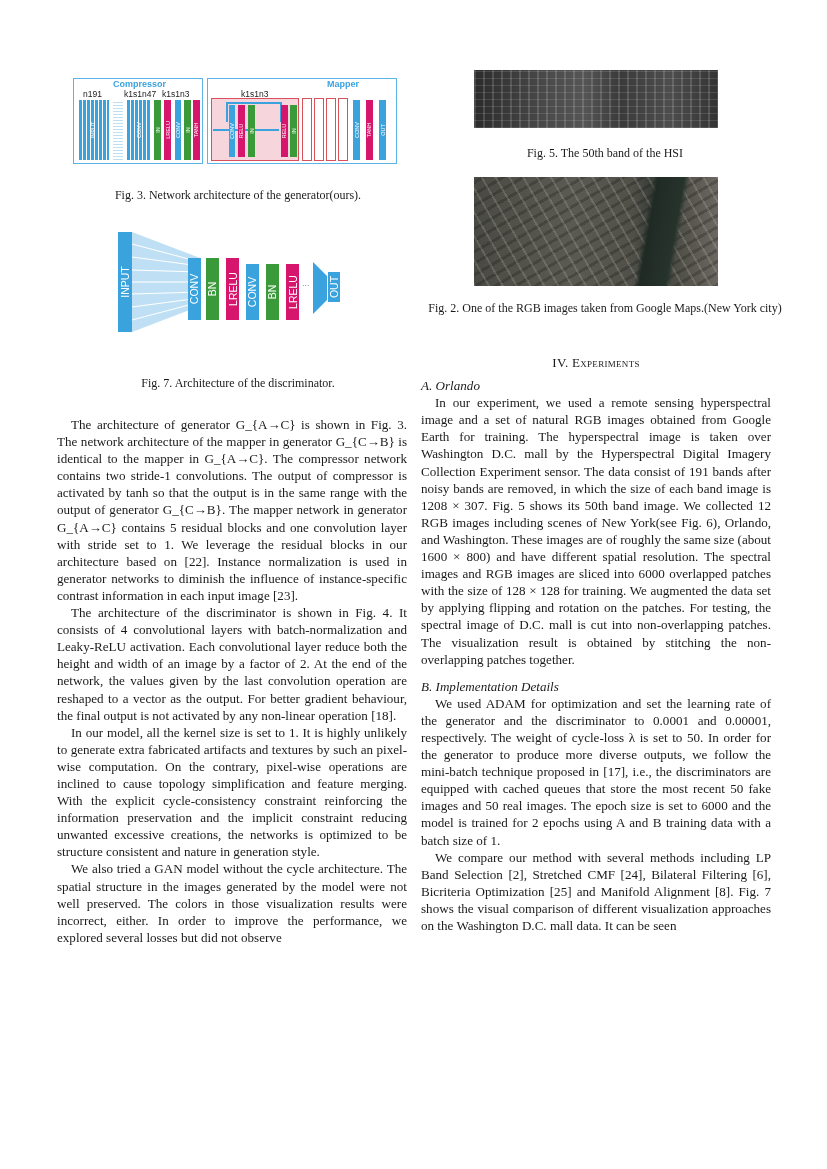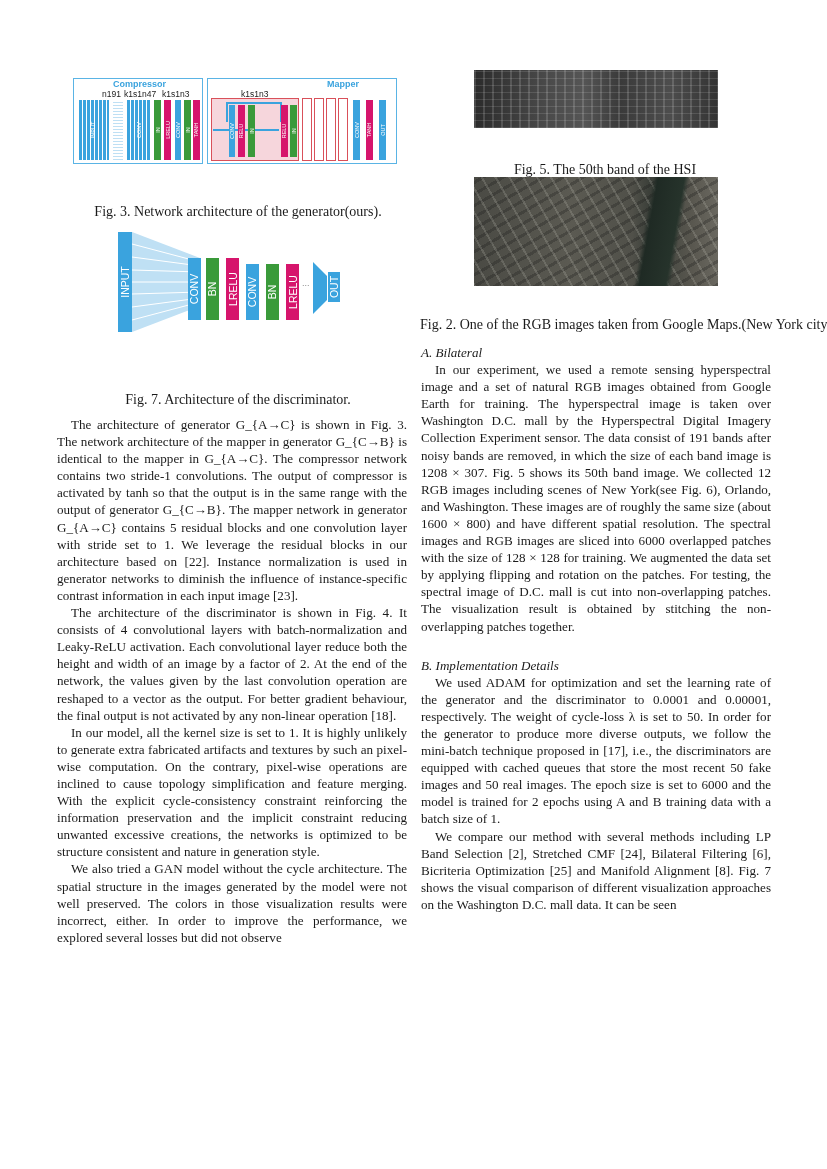--- a/index.html
+++ b/index.html
@@ -1,18 +1,18 @@
 <!DOCTYPE html>
 <html><head>
 <meta charset="utf-8">
 <style>
   html,body{margin:0;padding:0;background:#fff;}
   body{width:827px;height:1169px;position:relative;overflow:hidden;font-family:"Liberation Serif","DejaVu Serif",serif;color:#1a1a1a;}
   .abs{position:absolute;}
-  .caption{font-size:14px;text-align:center;white-space:nowrap;margin-top:16px;}
+  .caption{font-size:12px;text-align:center;white-space:nowrap;}
   .col{position:absolute;width:350px;font-size:13.1px;line-height:17.1px;text-align:justify;}
   .col p{margin:0;text-indent:14px;}
   .col p.noind{text-indent:0;}
   .sec{text-align:center;font-size:13px;margin:10px 0 6px 0;letter-spacing:0.3px;}
   .sub{font-style:italic;margin:6px 0 4px 0;text-indent:0 !important;}
   .sc{font-variant:small-caps;}
   
   .frame{position:absolute;border:1.5px solid #5ab4e5;}
   .flabel{position:absolute;font-family:"Liberation Sans",sans-serif;font-weight:bold;font-size:9px;color:#3aa3de;}
   .klabel{position:absolute;font-family:"Liberation Sans",sans-serif;font-size:8.5px;color:#222;}
@@ -20,21 +20,21 @@
   .blk span{transform:rotate(-90deg);white-space:nowrap;font-family:"Liberation Sans",sans-serif;color:#fff;font-size:5.5px;}
   .blue{background:#3aa3de;} .green{background:#3a9a3a;} .pink{background:#d6156c;}
   .big span{font-size:10.5px;}
 </style>
 </head>
 <body>
 
 <div class="abs" style="left:73px;top:78px;width:330px;height:88px;text-align:right;">
   <div class="frame" style="left:0;top:0;width:128px;height:84px;"></div>
   <div class="flabel" style="left:40px;top:1px;">Compressor</div>
-  <div class="klabel" style="left:10px;top:11px;margin-left:19px;">n191</div>
+  <div class="klabel" style="left:10px;top:11px;">n191</div>
   <div class="klabel" style="left:51px;top:11px;">k1s1n47</div>
   <div class="klabel" style="left:89px;top:11px;">k1s1n3</div>
 
   <div class="abs" style="left:6px;top:22px;width:30px;height:60px;background:repeating-linear-gradient(90deg,#3aa3de 0 3px,#fff 3px 4px);"></div>
   <div class="blk" style="left:12px;top:22px;width:16px;height:60px;">
       <span>INPUT</span>
     </div>
   <div class="abs" style="left:40px;top:22px;width:10px;height:60px;background:repeating-linear-gradient(0deg,#bfe0f4 0 1px,#fff 1px 3px);"></div>
   <div class="abs" style="left:54px;top:22px;width:24px;height:60px;background:repeating-linear-gradient(90deg,#3aa3de 0 3px,#fff 3px 4px);"></div>
   <div class="blk" style="left:58px;top:22px;width:16px;height:60px;">
@@ -151,18 +151,19 @@
 <div class="abs caption" style="left:420px;top:301px;width:370px;">Fig. 2.  One of the RGB images taken from Google Maps.(New York city)</div>
 
 <div class="col" style="left:57px;top:416px;">
   <p>The architecture of generator G_{A→C} is shown in Fig. 3. The network architecture of the mapper in generator G_{C→B} is identical to the mapper in G_{A→C}. The compressor network contains two stride-1 convolutions. The output of compressor is activated by tanh so that the output is in the same range with the output of generator G_{C→B}. The mapper network in generator G_{A→C} contains 5 residual blocks and one convolution layer with stride set to 1. We leverage the residual blocks in our architecture based on [22]. Instance normalization is used in generator networks to diminish the influence of instance-specific contrast information in each input image [23].</p>
   <p>The architecture of the discriminator is shown in Fig. 4. It consists of 4 convolutional layers with batch-normalization and Leaky-ReLU activation. Each convolutional layer reduce both the height and width of an image by a factor of 2. At the end of the network, the values given by the last convolution operation are reshaped to a vector as the output. For better gradient behaviour, the final output is not activated by any non-linear operation [18].</p>
   <p>In our model, all the kernel size is set to 1. It is highly unlikely to generate extra fabricated artifacts and textures by such an pixel-wise computation. On the contrary, pixel-wise operations are inclined to cause topology simplification and feature merging. With the explicit cycle-consistency constraint reinforcing the information preservation and the implicit constraint reducing unwanted excessive creations, the networks is optimized to be structure consistent and nature in generation style.</p>
   <p>We also tried a GAN model without the cycle architecture. The spatial structure in the images generated by the model were not well preserved. The colors in those visualization results were incorrect, either. In order to improve the performance, we explored several losses but did not observe</p>
 </div>
 
 <div class="col" style="left:421px;top:344px;">
-  <p class="sub">A. Bilateral</p>
+  <div class="sec sc">IV. Experiments</div>
+  <p class="sub">A. Orlando</p>
   <p>In our experiment, we used a remote sensing hyperspectral image and a set of natural RGB images obtained from Google Earth for training. The hyperspectral image is taken over Washington D.C. mall by the Hyperspectral Digital Imagery Collection Experiment sensor. The data consist of 191 bands after noisy bands are removed, in which the size of each band image is 1208 × 307. Fig. 5 shows its 50th band image. We collected 12 RGB images including scenes of New York(see Fig. 6), Orlando, and Washington. These images are of roughly the same size (about 1600 × 800) and have different spatial resolution. The spectral images and RGB images are sliced into 6000 overlapped patches with the size of 128 × 128 for training. We augmented the data set by applying flipping and rotation on the patches. For testing, the spectral image of D.C. mall is cut into non-overlapping patches. The visualization result is obtained by stitching the non-overlapping patches together.</p>
-  <p class="sub" style="margin-top:22px;font-family:Liberation Serif, serif;">B. Implementation Details</p>
+  <p class="sub" style="margin-top:10px;font-family:Liberation Serif, serif;">B. Implementation Details</p>
   <p>We used ADAM for optimization and set the learning rate of the generator and the discriminator to 0.0001 and 0.00001, respectively. The weight of cycle-loss λ is set to 50. In order for the generator to produce more diverse outputs, we follow the mini-batch technique proposed in [17], i.e., the discriminators are equipped with cached queues that store the most recent 50 fake images and 50 real images. The epoch size is set to 6000 and the model is trained for 2 epochs using A and B training data with a batch size of 1.</p>
   <p>We compare our method with several methods including LP Band Selection [2], Stretched CMF [24], Bilateral Filtering [6], Bicriteria Optimization [25] and Manifold Alignment [8]. Fig. 7 shows the visual comparison of different visualization approaches on the Washington D.C. mall data. It can be seen</p>
 </div>
 
 </body></html>

